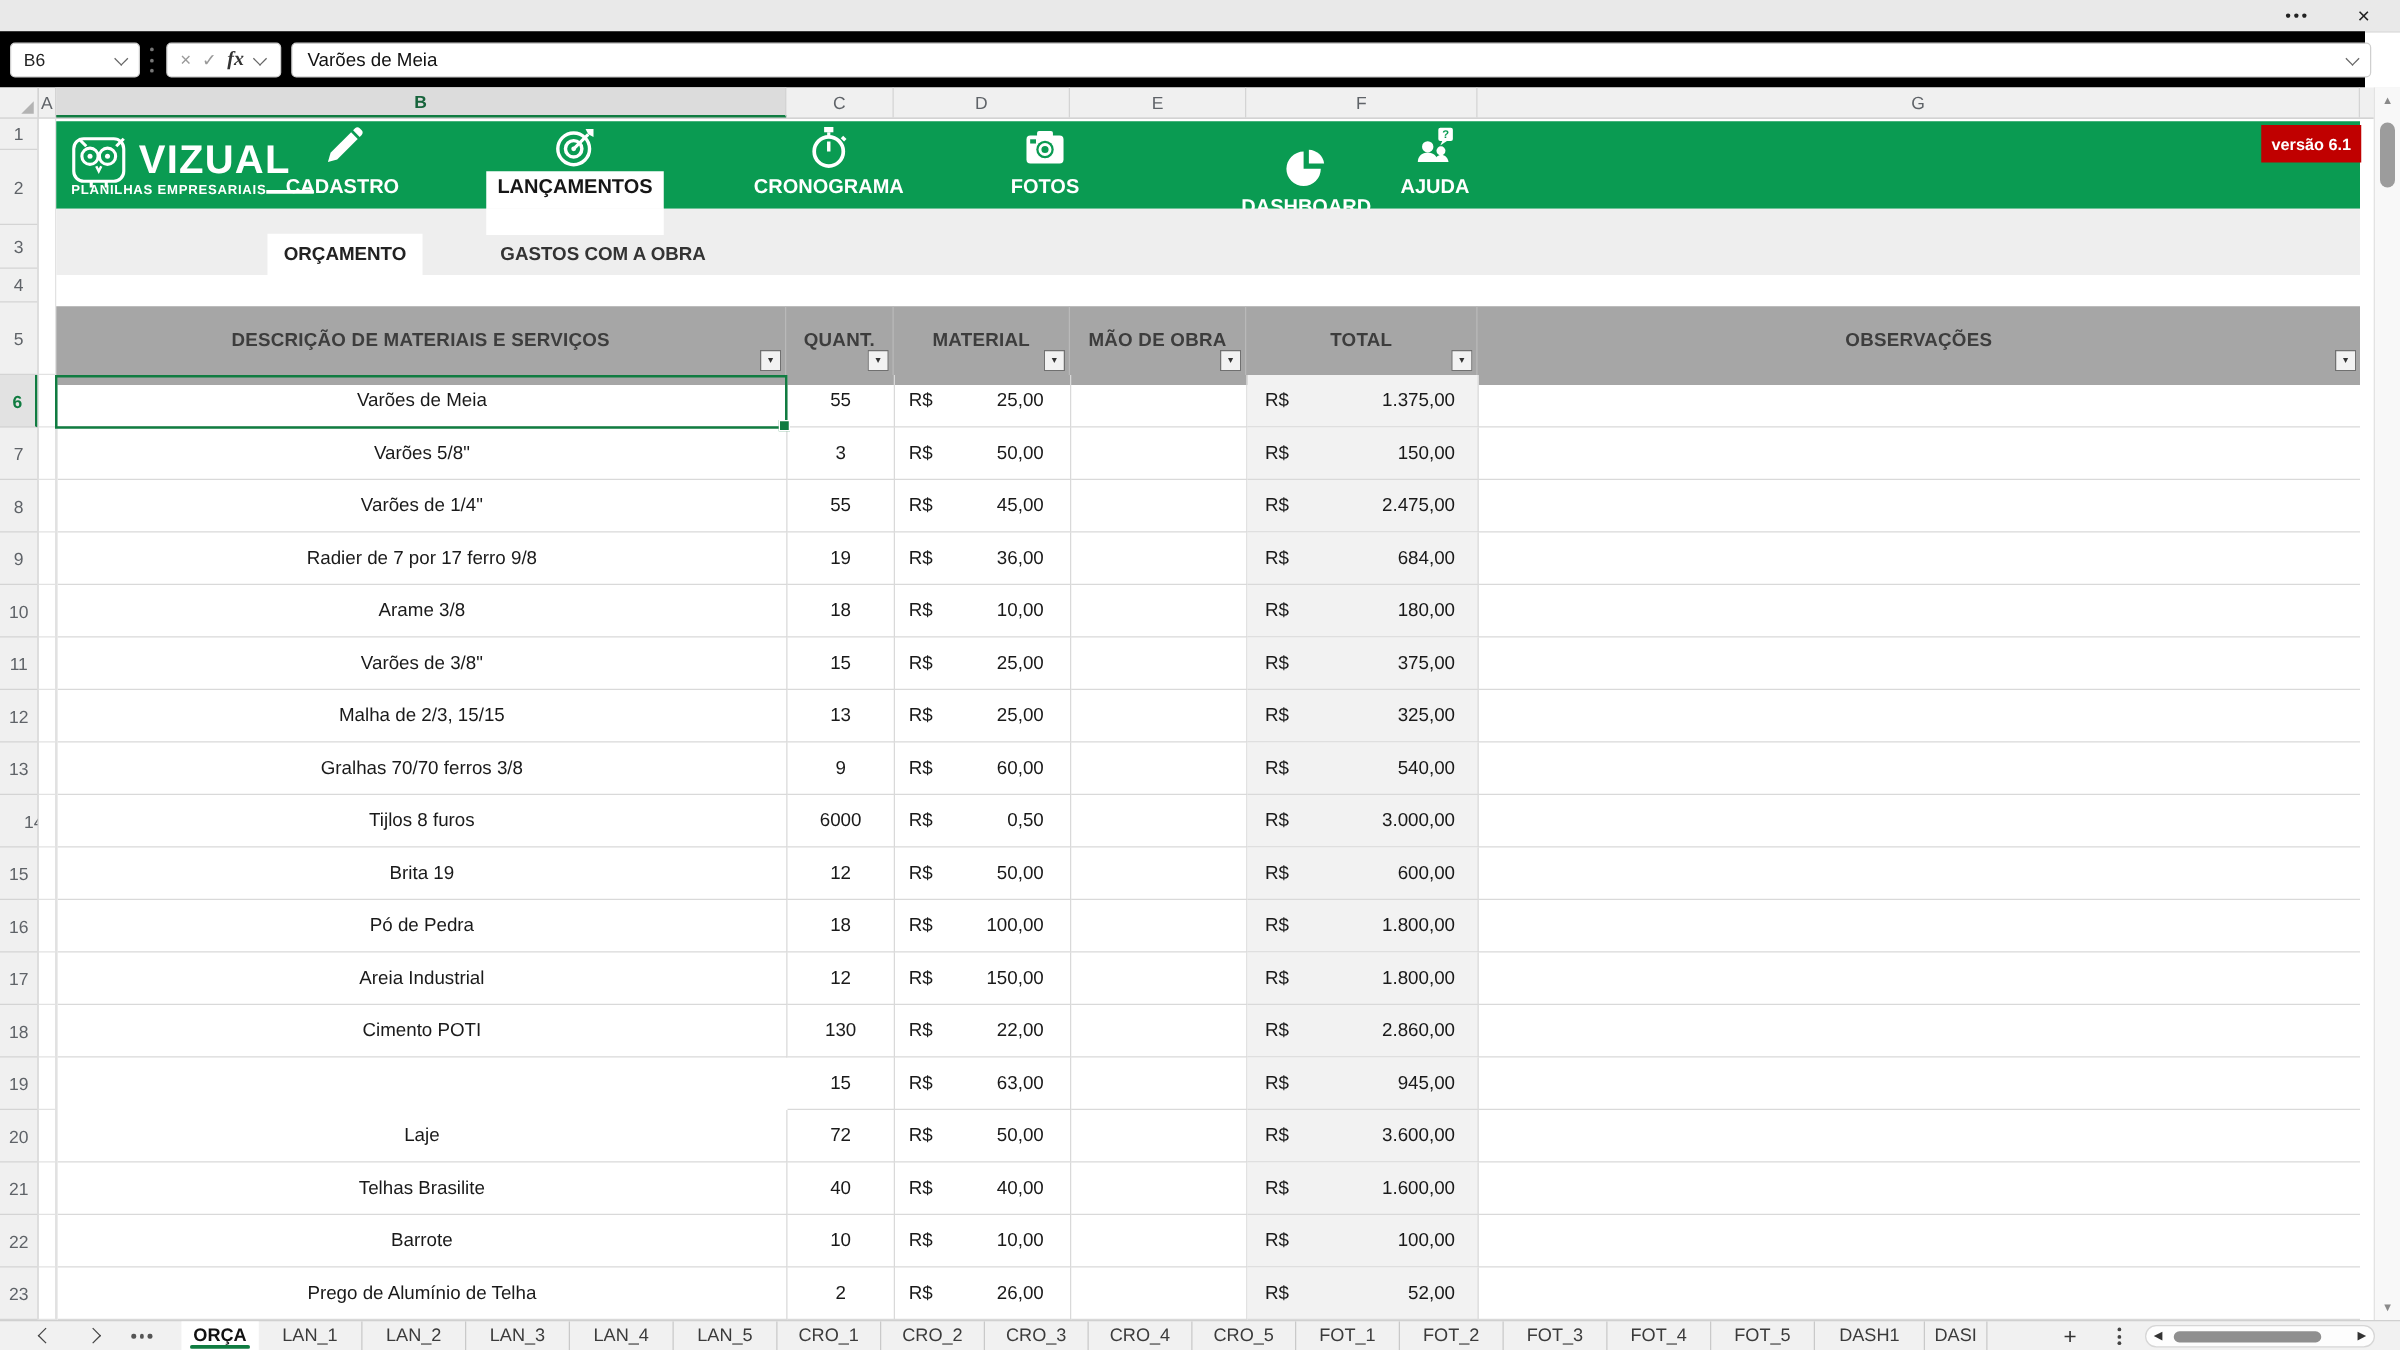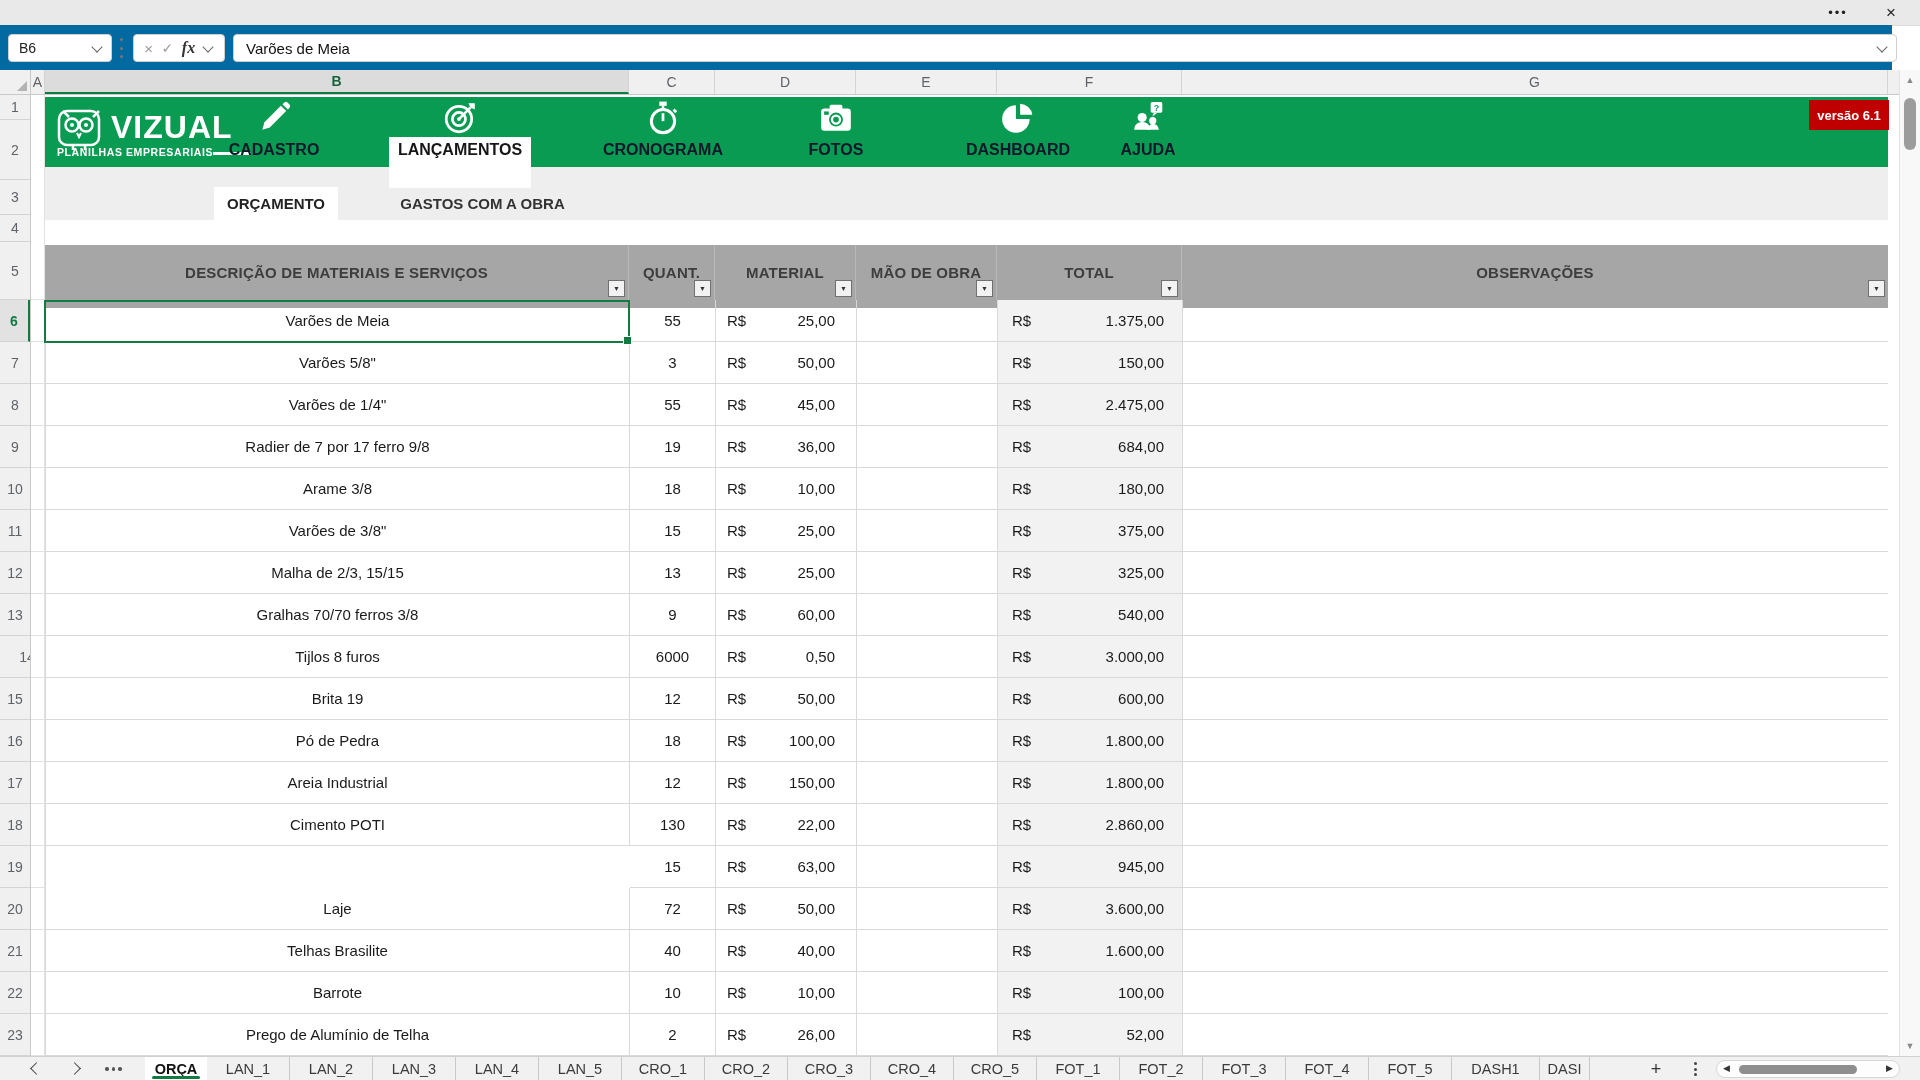--- a/index.html
+++ b/index.html
@@ -5,21 +5,21 @@
   html,body{margin:0;padding:0;background:#ffffff;font-family:"Liberation Sans",sans-serif;}
   #stage{position:relative;width:1920px;height:1080px;overflow:hidden;background:#fff;}
 
   
   #titlebar{position:absolute;left:0;top:0;width:1920px;height:25px;background:#e9e9e9;border-bottom:1px solid #dcdcdc;}
   .win-btn{position:absolute;top:0;height:25px;display:flex;align-items:center;justify-content:center;color:#222;}
   #win-more{right:62px;width:40px;font-size:13px;letter-spacing:2px;}
   #win-close{right:12px;width:34px;font-size:17px;font-weight:400;}
 
   
-  #fbar{position:absolute;left:0;top:25px;width:1892px;height:45px;background:#0369a1;}
+  #fbar{position:absolute;left:0;top:25px;width:1892px;height:45px;background:#000000;}
   .fb-box{position:absolute;top:9px;height:28px;background:#fff;border:1px solid #cfcfcf;border-radius:4px;box-sizing:border-box;display:flex;align-items:center;}
   #namebox{left:8px;width:104px;}
   #namebox .nb-text{padding-left:10px;font-size:14px;color:#222;flex:1;}
   .chev{width:7px;height:7px;border-right:1.6px solid #666;border-bottom:1.6px solid #666;transform:rotate(45deg);margin-right:10px;margin-top:-3px;}
   #fbar-dots{position:absolute;left:118px;top:13px;width:6px;height:20px;display:flex;flex-direction:column;justify-content:space-between;align-items:center;}
   #fbar-dots i{width:3px;height:3px;border-radius:50%;background:#777;}
   #fxgroup{left:133px;width:92px;justify-content:space-around;padding:0 6px;}
   .fx-cancel{color:#9a9a9a;font-size:15px;}
   .fx-check{color:#9a9a9a;font-size:14px;}
   .fx-label{font-family:"Liberation Serif",serif;font-style:italic;font-weight:bold;font-size:16px;color:#333;}
@@ -42,21 +42,21 @@
   .a-line{position:absolute;left:0;width:14px;height:1px;background:#e2e2e2;}
 
   
   #banner{position:absolute;left:45px;top:97px;width:1843px;height:70px;background:#0a9b52;}
   #logo{position:absolute;left:8px;top:6px;width:230px;height:58px;color:#fff;}
   #logo .brand-name{position:absolute;left:58px;top:6px;font-size:32px;font-weight:bold;letter-spacing:1px;}
   #logo .tagline{position:absolute;left:4px;top:43px;font-size:10.5px;font-weight:bold;letter-spacing:0.6px;white-space:nowrap;}
   #logo .tagline-dash{position:absolute;left:160px;top:49px;width:38px;height:2.5px;background:#fff;}
   .navtab{position:absolute;top:0;width:150px;height:70px;cursor:pointer;}
   .navtab .nt-icon{position:absolute;left:50%;top:3px;transform:translateX(-50%);width:36px;height:36px;}
-  .navtab .nt-label{position:absolute;left:50%;top:44px;transform:translateX(-50%);font-size:16px;font-weight:bold;color:#0f172a;white-space:nowrap;}
+  .navtab .nt-label{position:absolute;left:50%;top:44px;transform:translateX(-50%);font-size:16px;font-weight:bold;color:#ffffff;white-space:nowrap;}
   .navtab.active .nt-whitebg{position:absolute;left:50%;top:40px;transform:translateX(-50%);width:142px;height:51px;background:#fff;}
   .navtab.active .nt-label{color:#161616;z-index:2;}
   #version-badge{position:absolute;right:-1px;top:3px;width:80px;height:30px;background:#c00000;color:#fff;font-size:13px;font-weight:bold;display:flex;align-items:center;justify-content:center;}
 
   
   #subband{position:absolute;left:45px;top:167px;width:1843px;height:53px;background:#eeeeee;}
   #lanc-connector{position:absolute;left:344px;top:0;width:142px;height:21px;background:#fff;}
   .subtab{position:absolute;top:20px;height:33px;display:flex;align-items:center;justify-content:center;font-size:15px;font-weight:bold;color:#333;cursor:pointer;}
   .subtab.active{background:#fff;color:#222;}
 
@@ -244,21 +244,21 @@
         <div class="navtab" style="left: 716px;">
           <span class="nt-icon"><svg viewBox="0 0 34 34">
               <rect x="11" y="4.5" width="12" height="6" rx="1.5" fill="#fff"></rect>
               <rect x="3" y="8" width="28" height="21" rx="3" fill="#fff"></rect>
               <circle cx="17" cy="18.5" r="6.6" fill="#0a9b52"></circle>
               <circle cx="17" cy="18.5" r="3.8" fill="none" stroke="#fff" stroke-width="2.2"></circle>
               <rect x="5.8" y="10.8" width="4.4" height="3.2" fill="#0a9b52"></rect>
             </svg></span>
           <span class="nt-label">FOTOS</span>
         </div>
-        <div class="navtab" style="left: 898px;">
+        <div class="navtab" style="left: 925px; margin-top: 16px;">
           <span class="nt-icon"><svg viewBox="0 0 34 34">
               <path d="M15 18 L15 5 A13 13 0 1 0 28 18 Z" fill="#fff"></path>
               <path d="M19 14 L19 3.5 A12 12 0 0 1 30.5 14 Z" fill="#fff"></path>
             </svg></span>
           <span class="nt-label">DASHBOARD</span>
         </div>
         <div class="navtab" style="left: 1028px;">
           <span class="nt-icon"><svg viewBox="0 0 34 34">
               <rect x="19.5" y="2" width="11" height="10" rx="1.5" fill="#fff"></rect>
               <path d="M22.5 12 L21 15.5 L26 12 Z" fill="#fff"></path>

